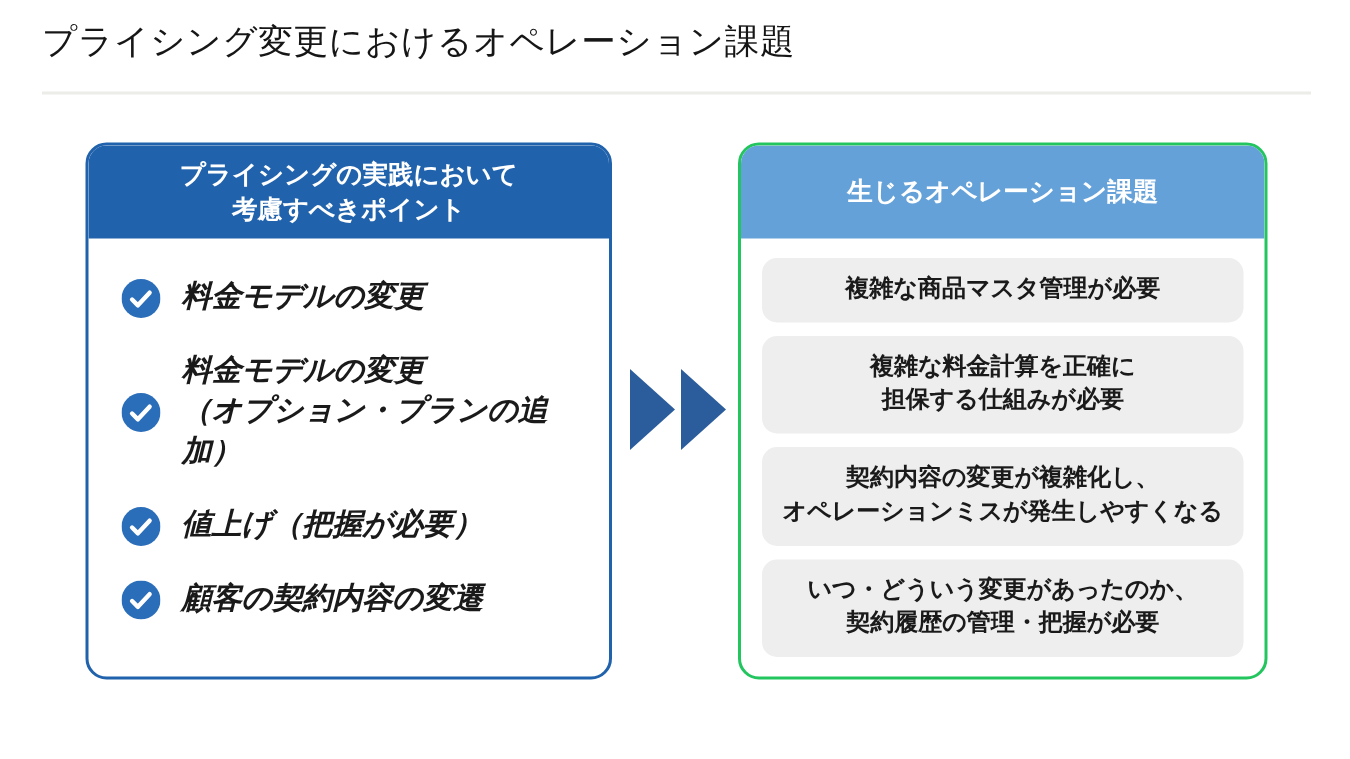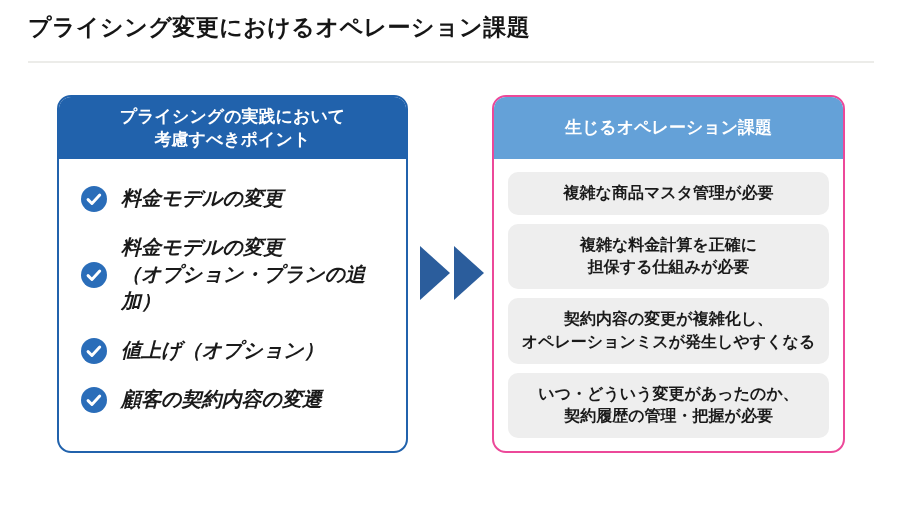--- a/index.html
+++ b/index.html
@@ -16,21 +16,21 @@
     width: 900px;
     height: 506px;
     background: #ffffff;
   }
   .title {
     position: absolute;
     left: 28px;
     top: 12px;
     margin: 0;
     font-size: 23px;
-    font-weight: 700;
+    font-weight: 400;
     color: #161616;
     letter-spacing: 0.5px;
   }
   .divider {
     position: absolute;
     left: 28px;
     right: 26px;
     top: 61px;
     height: 2px;
     background: #ECECE9;
@@ -40,21 +40,21 @@
   .panel {
     position: absolute;
     top: 95px;
     height: 358px;
     background: #ffffff;
     border-radius: 14px;
     overflow: hidden;
     box-sizing: border-box;
   }
   .panel.left  { left: 57px;  width: 351px; border: 2px solid #2162AC; }
-  .panel.right { left: 492px; width: 353px; border: 2px solid #ec4899; }
+  .panel.right { left: 492px; width: 353px; border: 2px solid #22c55e; }
 
   .panel-head {
     height: 62px;
     display: flex;
     flex-direction: column;
     justify-content: center;
     align-items: center;
     color: #ffffff;
     font-weight: bold;
     font-size: 17px;
@@ -171,21 +171,21 @@
       </div>
 
       <div class="check-row">
         <span class="check-icon">
           <svg viewBox="0 0 24 24" width="26" height="26">
             <circle cx="12" cy="12" r="12" fill="#2A6DB9"></circle>
             <path d="M6.5 12.6l3.6 3.6 7.2-7.8" stroke="#ffffff" stroke-width="2.7" fill="none" stroke-linecap="round" stroke-linejoin="round"></path>
           </svg>
         </span>
         <div class="check-text">
-          <span>値上げ（オプション）</span>
+          <span>値上げ（把握が必要）</span>
           <span></span>
         </div>
       </div>
 
       <div class="check-row">
         <span class="check-icon">
           <svg viewBox="0 0 24 24" width="26" height="26">
             <circle cx="12" cy="12" r="12" fill="#2A6DB9"></circle>
             <path d="M6.5 12.6l3.6 3.6 7.2-7.8" stroke="#ffffff" stroke-width="2.7" fill="none" stroke-linecap="round" stroke-linejoin="round"></path>
           </svg>

